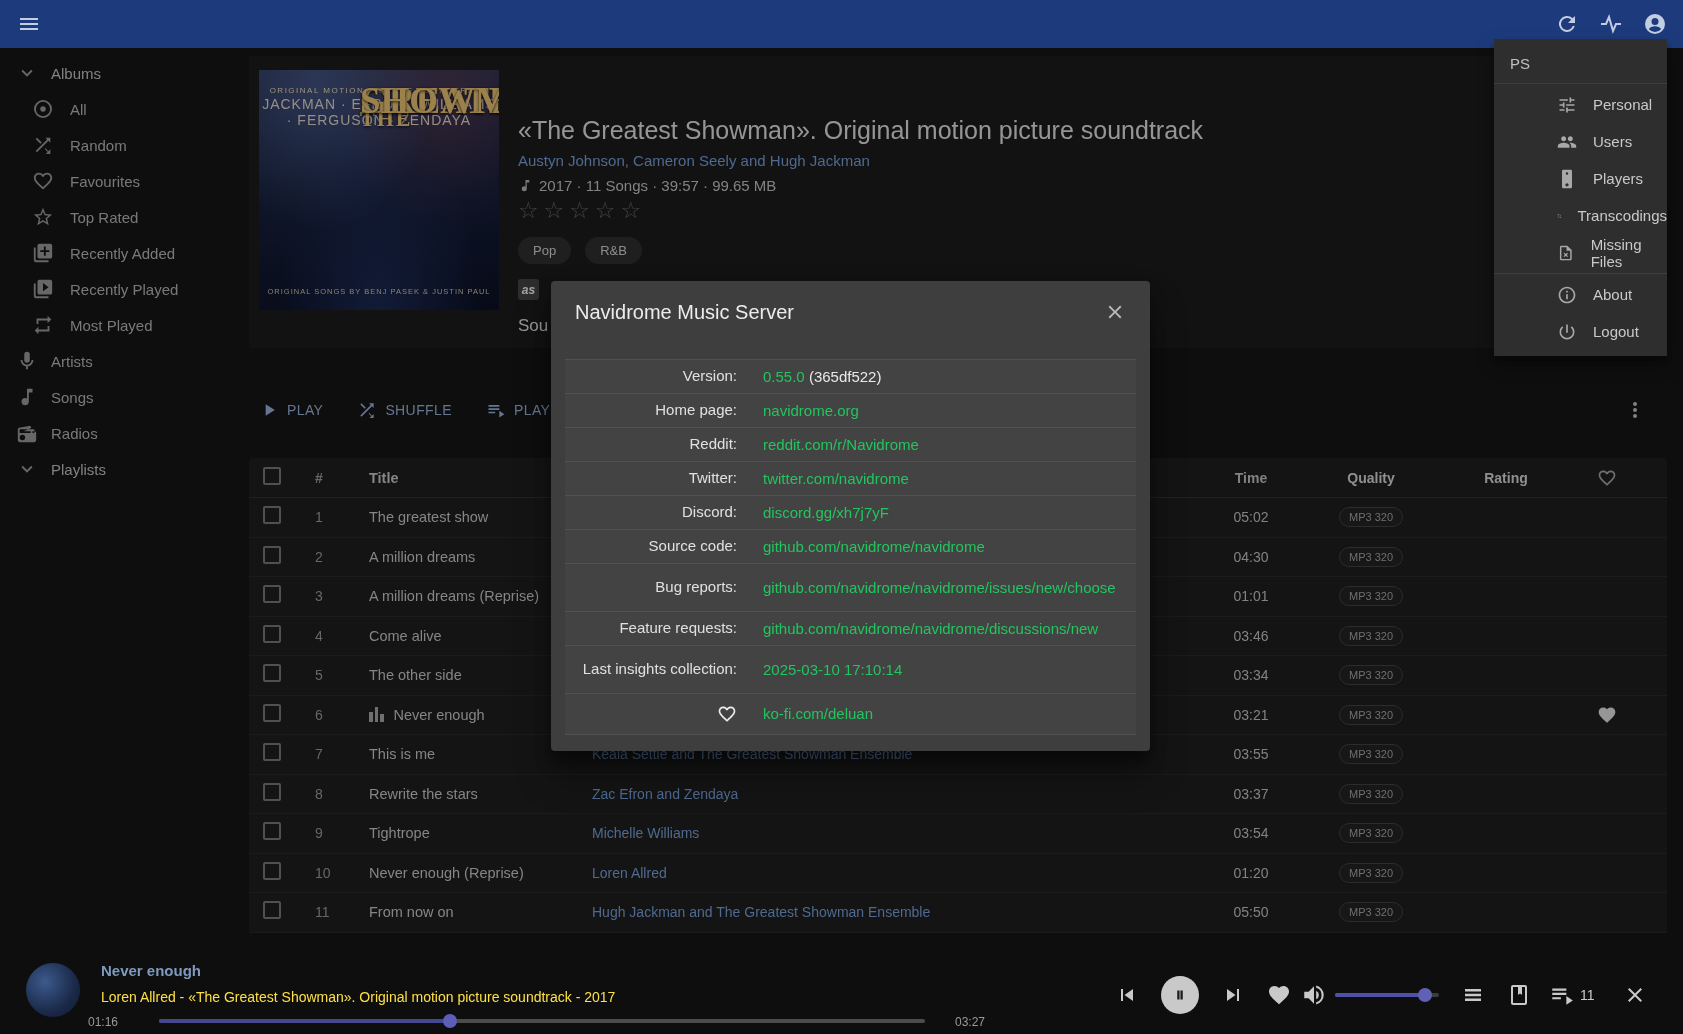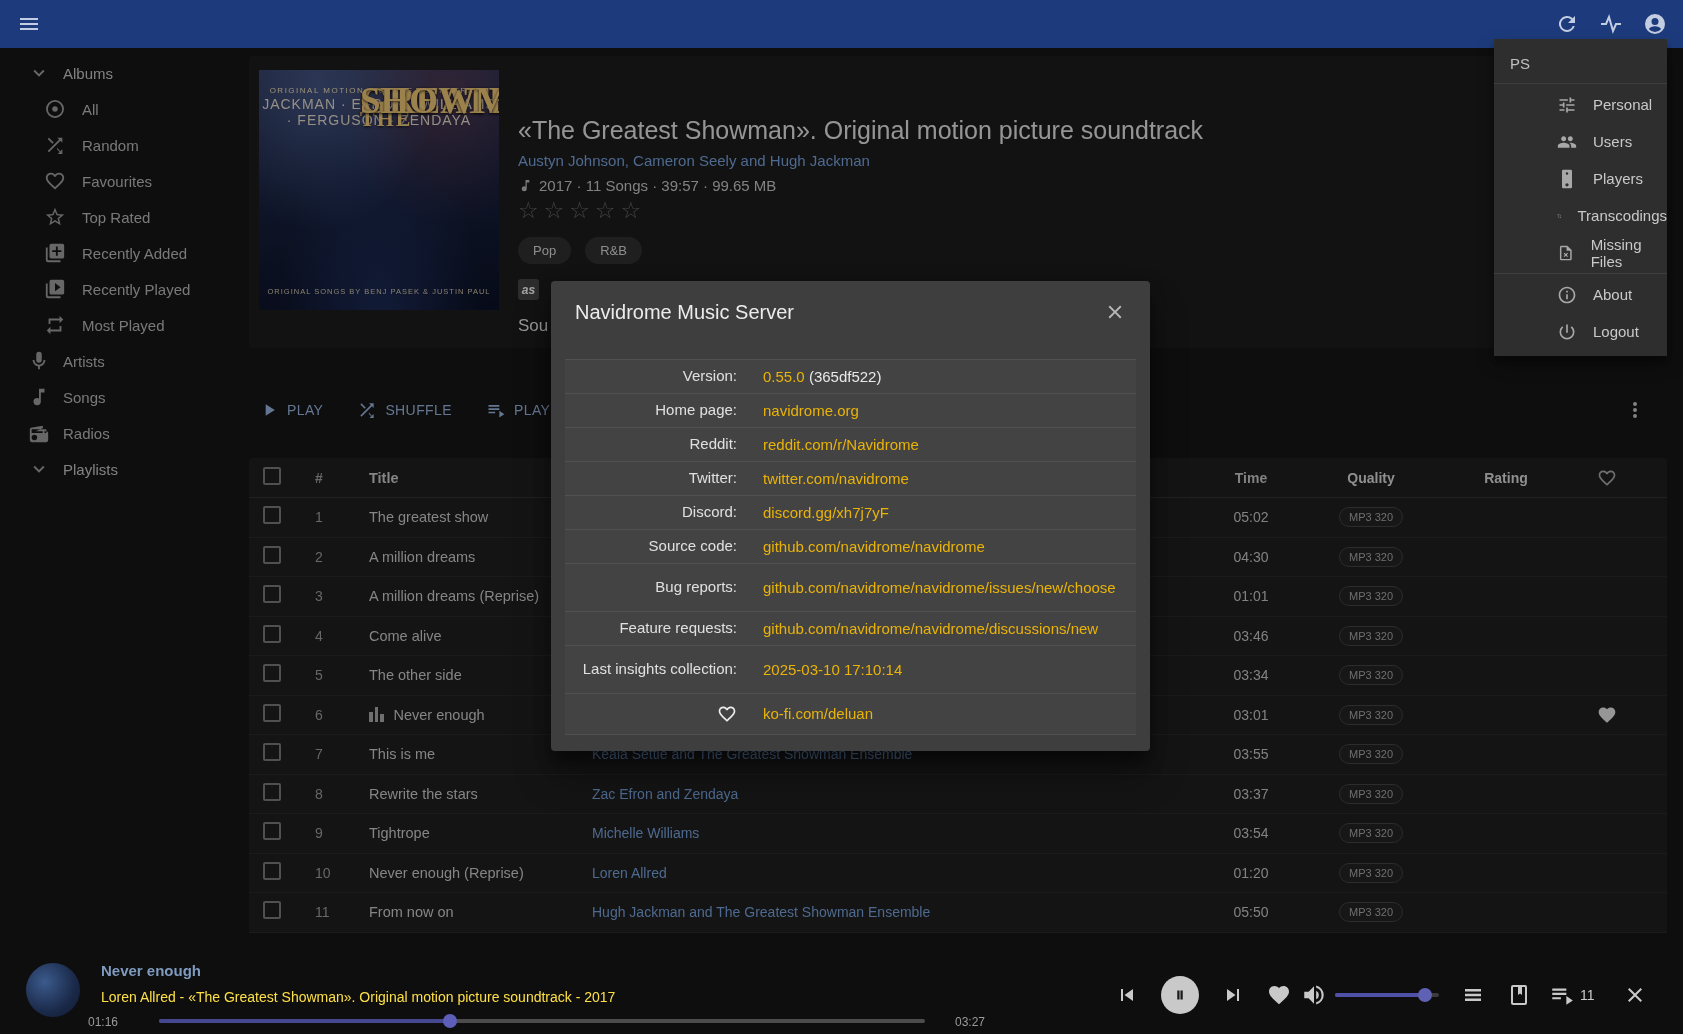--- a/index.html
+++ b/index.html
@@ -9,21 +9,21 @@
   .icon { display:inline-flex; align-items:center; justify-content:center; }
   .icon svg { width:100%; height:100%; display:block; }
 
   
   .topbar { position:absolute; left:0; top:0; right:0; height:48px; background:#1d3b7c; z-index:60; display:flex; align-items:center; }
   .hamburger { width:24px; height:24px; margin-left:17px; color:#c3cde2; cursor:pointer; }
   .topbar-right { position:absolute; right:16px; top:0; height:48px; display:flex; align-items:center; gap:20px; color:#c3cde2; }
   .topbar-right .icon { width:24px; height:24px; cursor:pointer; }
 
   
-  .sidebar { position:absolute; left:12px; top:48px; width:249px; bottom:84px; background:#141414; padding-top:7px; }
+  .sidebar { position:absolute; left:0; top:48px; width:249px; bottom:84px; background:#141414; padding-top:7px; }
   .sb-item { height:36px; display:flex; align-items:center; cursor:pointer; color:#a8a8a8; font-size:15px; }
   .sb-item .icon { width:22px; height:22px; color:#8f8f8f; flex:0 0 22px; }
   .sb-item.group { padding-left:16px; gap:13px; color:#b5b5b5; }
   .sb-item.top { padding-left:16px; gap:13px; }
   .sb-item.sub { padding-left:32px; gap:16px; }
   .sb-label { white-space:nowrap; }
 
   
   .album-panel { position:absolute; left:249px; right:16px; top:56px; height:292px; background:#1a1a1a; border-radius:4px; }
   .poster { position:absolute; left:259px; top:70px; width:240px; height:240px; cursor:pointer;
@@ -93,21 +93,21 @@
   .modal-title { font-size:20px; color:#ececec; }
   .modal-close { margin-left:auto; width:22px; height:22px; color:#b9b9b9; cursor:pointer; }
   .modal-rows { padding:16px 14px 0 14px; }
   .m-row { display:flex; align-items:center; min-height:34px; border-top:1px solid #515151; background:#434343; font-size:15px; }
   .m-row:last-child { border-bottom:1px solid #515151; }
   .m-row.tall { min-height:48px; }
   .m-row.kofi { min-height:42px; }
   .m-label { width:176px; text-align:right; color:#e0e0e0; padding-right:4px; line-height:1.25; display:flex; justify-content:flex-end; align-items:center; }
   .m-label .icon { width:20px; height:20px; color:#ececec; }
   .m-value { flex:1; padding-left:22px; padding-right:18px; line-height:1.3; }
-  .m-value a { color:#eab308; text-decoration:none; word-break:break-all; cursor:pointer;margin-top:45px; }
+  .m-value a { color:#22c55e; text-decoration:none; word-break:break-all; cursor:pointer;margin-top:45px; }
   .m-suffix { color:#e8e8e8; }
 
   
   .user-menu { position:absolute; left:1494px; top:39px; width:173px; background:#2e2e2e; z-index:80;
     box-shadow:0 5px 5px rgba(0,0,0,.2),0 8px 16px rgba(0,0,0,.35); padding:6px 0; }
   .um-header { height:36px; display:flex; align-items:center; padding-left:16px; color:#c0c0c0; font-size:15px; }
   .um-divider { height:1px; background:#3e3e3e; margin:2px 0; }
   .um-item { height:37px; display:flex; align-items:center; padding-left:16px; gap:16px; color:#c9c9c9; font-size:15px; cursor:pointer;margin-left:47px; }
   .um-item .icon { width:20px; height:20px; color:#a8a8a8; }
 
@@ -426,21 +426,21 @@
           <div class="cell c-num">6</div>
           <div class="cell c-title">
             <span class="eq">
               <i></i>
               <i></i>
               <i></i>
             </span>
             <span>Never enough</span>
           </div>
           <div class="cell c-artist"></div>
-          <div class="cell c-time">03:01</div>
+          <div class="cell c-time">03:21</div>
           <div class="cell c-quality"><span class="badge">MP3 320</span></div>
           <div class="cell c-rating"></div>
           <div class="cell c-fav">
             <span class="icon filled">
               <svg viewBox="0 0 24 24" fill="currentColor">
                 <path d="M12 21.35l-1.45-1.32C5.4 15.36 2 12.28 2 8.5 2 5.42 4.42 3 7.5 3c1.74 0 3.41.81 4.5 2.09C13.09 3.81 14.76 3 16.5 3 19.58 3 22 5.42 22 8.5c0 3.78-3.4 6.86-8.55 11.54L12 21.35z"></path>
               </svg>
             </span>
           </div>
         </div>

